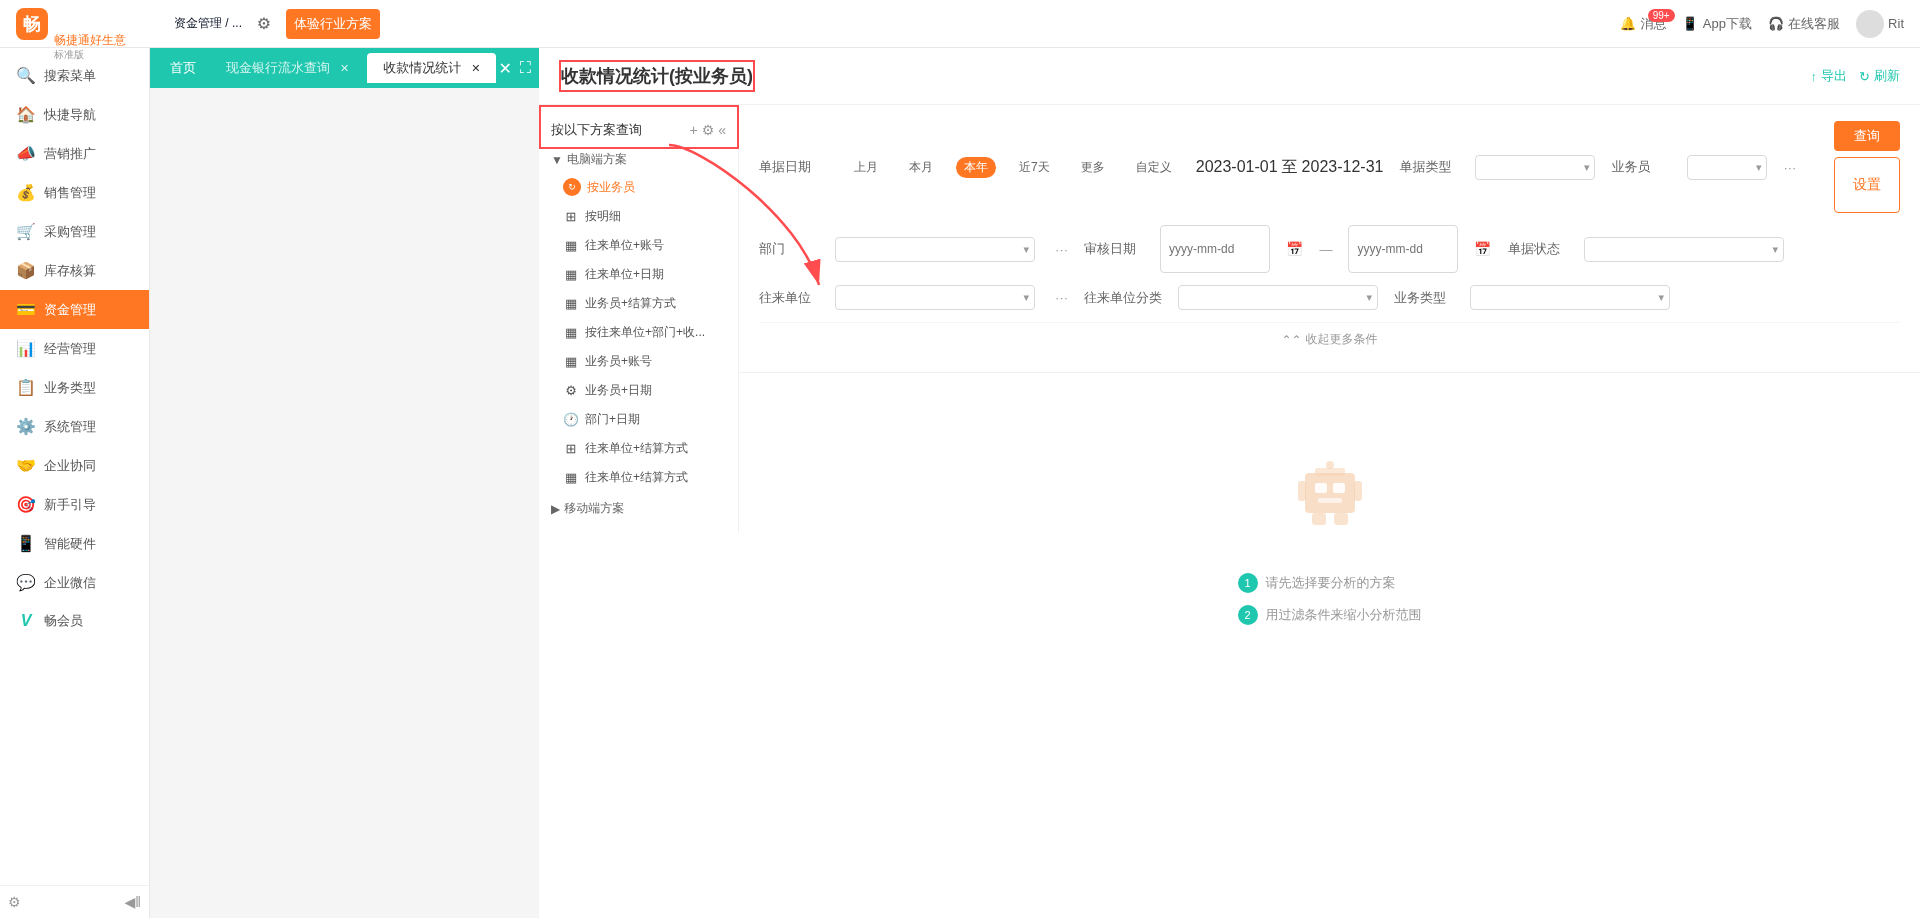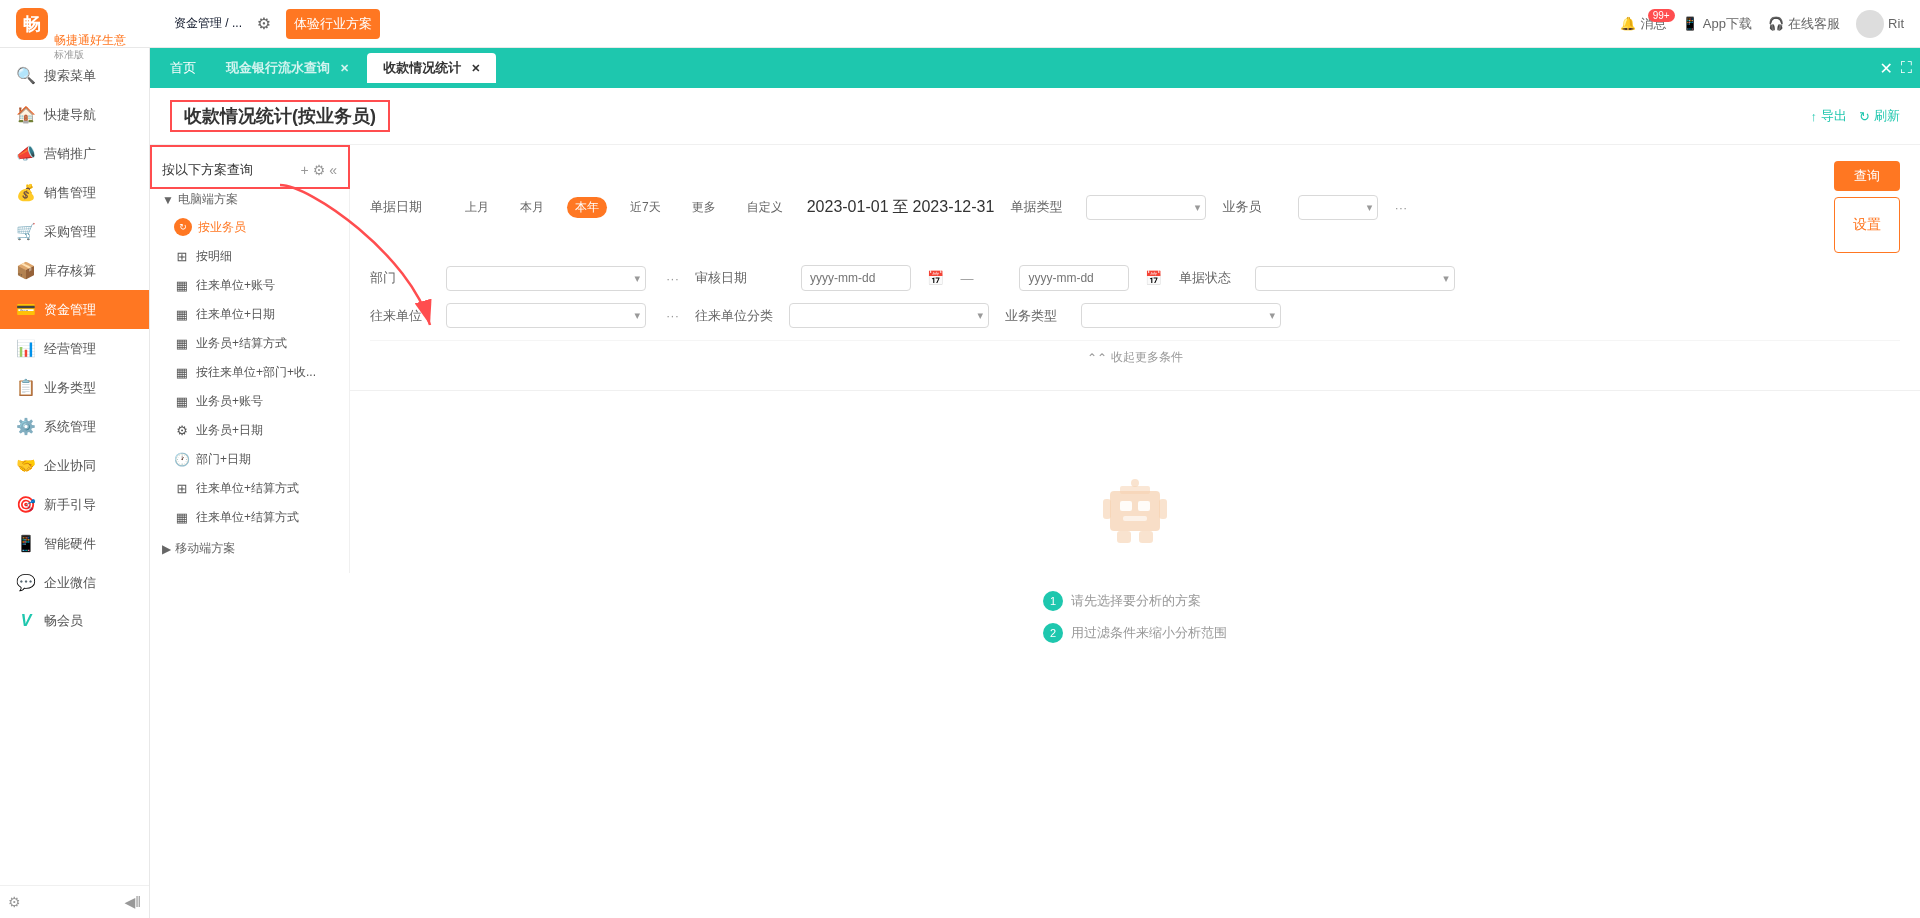--- a/index.html
+++ b/index.html
@@ -55,42 +55,41 @@
       color: #555;
       font-size: 13px;
       transition: background 0.2s;
     }
     .sidebar-item.active { background: #ff7722; color: white; border-radius: 0; }
     .sidebar-icon { font-size: 16px; width: 20px; text-align: center; }
     .sidebar-bottom { padding: 8px; display: flex; align-items: center; justify-content: space-between; border-top: 1px solid #f0f0f0; }
     .sidebar-bottom-btn { background: none; border: none; cursor: pointer; color: #999; font-size: 14px; }
 
     
-    .main-content { flex: 1; display: flex; flex-direction: column; overflow: hidden; background: #f5f5f5; }
+    .main-content { flex: 1; display: flex; flex-direction: row; overflow: hidden; background: #f5f5f5; }
 
     
     .tab-bar {
       background: #1ec7ae;
       display: flex;
       align-items: center;
       height: 40px;
       padding: 0 8px;
       gap: 2px;
     }
     .tab-item {
       display: flex;
       align-items: center;
       gap: 6px;
       padding: 6px 16px;
       border-radius: 4px 4px 0 0;
       cursor: pointer;
       color: rgba(255,255,255,0.8);
       font-size: 13px;
       background: transparent;
-      font-weight: bold;
     }
     .tab-item.active { background: #fff; color: #333; border-radius: 4px 4px 0 0; text-align: right; }
     .tab-home { color: white; padding: 6px 12px; font-size: 13px; cursor: pointer; }
     .tab-close { font-size: 11px; color: inherit; cursor: pointer; margin-left: 4px; }
     .tab-bar-right { margin-left: auto; display: flex; gap: 8px; }
     .tab-bar-btn { background: none; border: none; color: white; cursor: pointer; font-size: 16px; }
 
     
     .page-area { flex: 1; overflow-y: auto; background: #fff; }
 
@@ -101,21 +100,21 @@
       justify-content: space-between;
       padding: 12px 20px;
       border-bottom: 1px solid #f0f0f0;
       background: #fff;
     }
     .page-title {
       font-size: 18px;
       font-weight: bold;
       color: #333;
       border: 2px solid #ff4d4f;
-      padding: 2px 12px;
+      padding: 2px 0;
     }
     .page-header-actions { display: flex; gap: 12px; align-items: center; }
     .action-btn { display: flex; align-items: center; gap: 4px; color: #1ec7ae; cursor: pointer; font-size: 13px; background: none; border: none; }
 
     
     .filter-panel { padding: 16px 20px; background: #fff; border-bottom: 1px solid #f0f0f0; }
     .filter-row { display: flex; align-items: center; gap: 16px; margin-bottom: 12px; flex-wrap: wrap; }
     .filter-label { color: #666; font-size: 13px; min-width: 60px; }
     .date-tabs { display: flex; gap: 4px; align-items: center; }
     .date-tab { padding: 2px 8px; font-size: 12px; cursor: pointer; color: #666; border-radius: 3px; margin-left: 11px; }
@@ -128,21 +127,21 @@
       font-size: 13px;
       color: #333;
       background: #fff;
       cursor: pointer;
       min-width: 120px;
       appearance: none;
       position: relative;
     }
     .filter-select-wrap { position: relative; display: inline-flex; align-items: center; }
     .filter-select-wrap::after { content: '▾'; position: absolute; right: 6px; color: #999; pointer-events: none; font-size: 11px; }
-    .filter-date-input { border: 1px solid #d9d9d9; border-radius: 4px; padding: 5px 8px; font-size: 12px; color: #bbb; min-width: 110px; margin-left: 30px; }
+    .filter-date-input { border: 1px solid #d9d9d9; border-radius: 4px; padding: 16px 8px; font-size: 12px; color: #bbb; min-width: 110px; }
     .filter-separator { color: #999; }
     .calendar-icon { color: #999; cursor: pointer; font-size: 14px; }
 
     .collapse-row { display: flex; justify-content: center; padding: 8px 0; border-top: 1px solid #f5f5f5; margin-top: 4px; }
     .collapse-btn { color: #999; font-size: 12px; cursor: pointer; display: flex; align-items: center; gap: 4px; background: none; border: none; }
 
     
     .query-btn { background: #ff7722; color: white; border: none; border-radius: 4px; padding: 6px 20px; cursor: pointer; font-size: 13px; }
     .set-btn { background: white; color: #ff7722; border: 1px solid #ff7722; border-radius: 4px; padding: 18px 16px; cursor: pointer; font-size: 14px; }
     .btn-group { display: flex; flex-direction: column; gap: 6px; margin-left: auto; }

